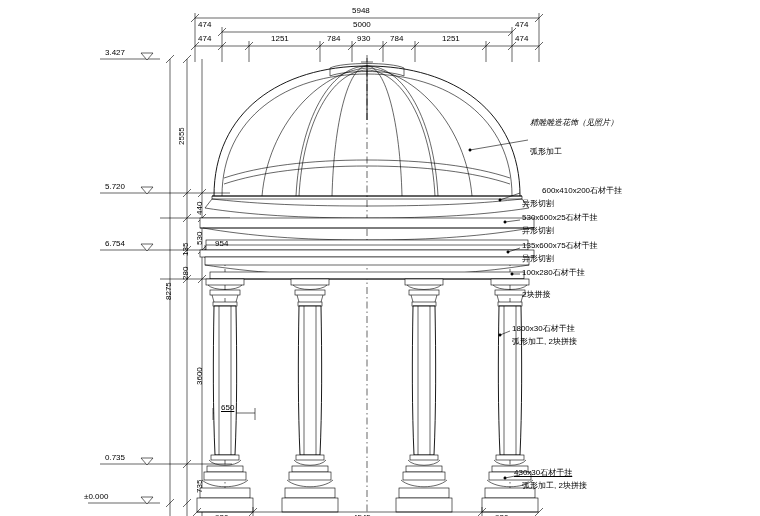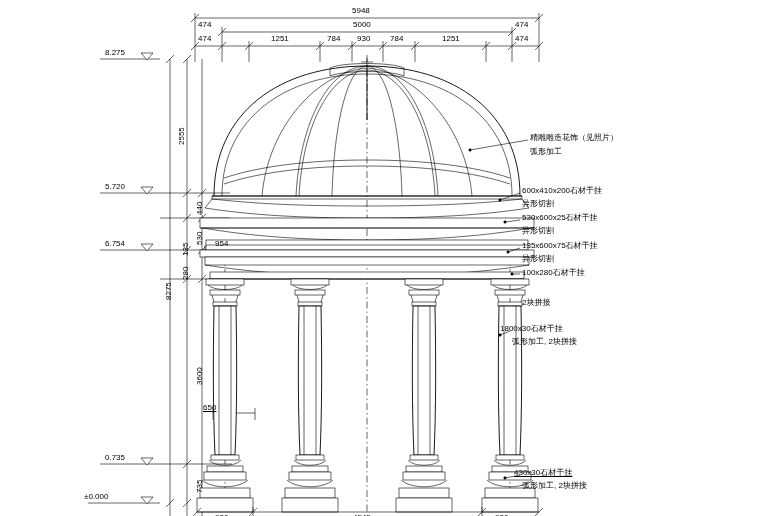--- a/index.html
+++ b/index.html
@@ -297,56 +297,56 @@
   <div class="dim-label" style="left:271px; top:34px;">1251</div>
   <div class="dim-label" style="left:327px; top:34px;">784</div>
   <div class="dim-label" style="left:357px; top:34px;">930</div>
   <div class="dim-label" style="left:390px; top:34px;">784</div>
   <div class="dim-label" style="left:442px; top:34px;">1251</div>
   <div class="dim-label" style="left:515px; top:34px;">474</div>
 
   <div class="dim-label" style="left:198px; top:20px;">474</div>
   <div class="dim-label" style="left:515px; top:20px;">474</div>
 
-  <div class="lvl-label" style="left:105px; top:48px;">8.275</div>
+  <div class="lvl-label" style="left:105px; top:48px;">3.427</div>
   <div class="lvl-label" style="left:105px; top:182px;">5.720</div>
   <div class="lvl-label" style="left:105px; top:239px;">6.754</div>
   <div class="lvl-label" style="left:105px; top:453px;">0.735</div>
   <div class="lvl-label" style="left:84px; top:492px;">±0.000</div>
 
   <div class="dim-label vert" style="left:177px; top:145px;">2555</div>
   <div class="dim-label vert" style="left:195px; top:215px;">440</div>
   <div class="dim-label vert" style="left:195px; top:245px;">530</div>
   <div class="dim-label vert" style="left:181px; top:256px;">135</div>
   <div class="dim-label vert" style="left:181px; top:280px;">280</div>
   <div class="dim-label vert" style="left:164px; top:300px;">8275</div>
   <div class="dim-label vert" style="left:195px; top:385px;">3600</div>
   <div class="dim-label vert" style="left:195px; top:493px;">735</div>
 
   <div class="dim-label" style="left:215px; top:239px;">954</div>
-  <div class="dim-label" style="left:203px; top:403px;text-decoration:underline;">650</div>
+  <div class="dim-label" style="left:221px; top:403px;text-decoration:underline;">650</div>
 
   <div class="dim-label" style="left:215px; top:513px;">930</div>
   <div class="dim-label" style="left:353px; top:513px;">4545</div>
   <div class="dim-label" style="left:495px; top:513px;">930</div>
 
-  <div class="note-label" style="left:530px; top:133px;">精雕雕造花饰（见照片）</div>
+  <div class="note-label" style="left:530px; top:118px;font-style:italic;">精雕雕造花饰（见照片）</div>
   <div class="note-label" style="left:530px; top:147px;">弧形加工</div>
 
-  <div class="note-label" style="left:522px; top:186px;">600x410x200石材干挂</div>
+  <div class="note-label" style="left:522px; top:186px;padding-left:20px;">600x410x200石材干挂</div>
   <div class="note-label" style="left:522px; top:199px;">异形切割</div>
 
   <div class="note-label" style="left:522px; top:213px;">530x600x25石材干挂</div>
   <div class="note-label" style="left:522px; top:226px;">异形切割</div>
 
   <div class="note-label" style="left:522px; top:241px;">135x600x75石材干挂</div>
   <div class="note-label" style="left:522px; top:254px;">异形切割</div>
 
   <div class="note-label" style="left:522px; top:268px;">100x280石材干挂</div>
-  <div class="note-label" style="left:522px; top:298px;">2块拼接</div>
-
-  <div class="note-label" style="left:500px; top:324px;">1800x30石材干挂</div>
+  <div class="note-label" style="left:522px; top:290px;">2块拼接</div>
+
+  <div class="note-label" style="left:512px; top:324px;">1800x30石材干挂</div>
   <div class="note-label" style="left:512px; top:337px;">弧形加工, 2块拼接</div>
 
   <div class="note-label" style="left:514px; top:468px;text-decoration:underline;">430x30石材干挂</div>
   <div class="note-label" style="left:522px; top:481px;">弧形加工, 2块拼接</div>
 
 </div>
 
 </body></html>

